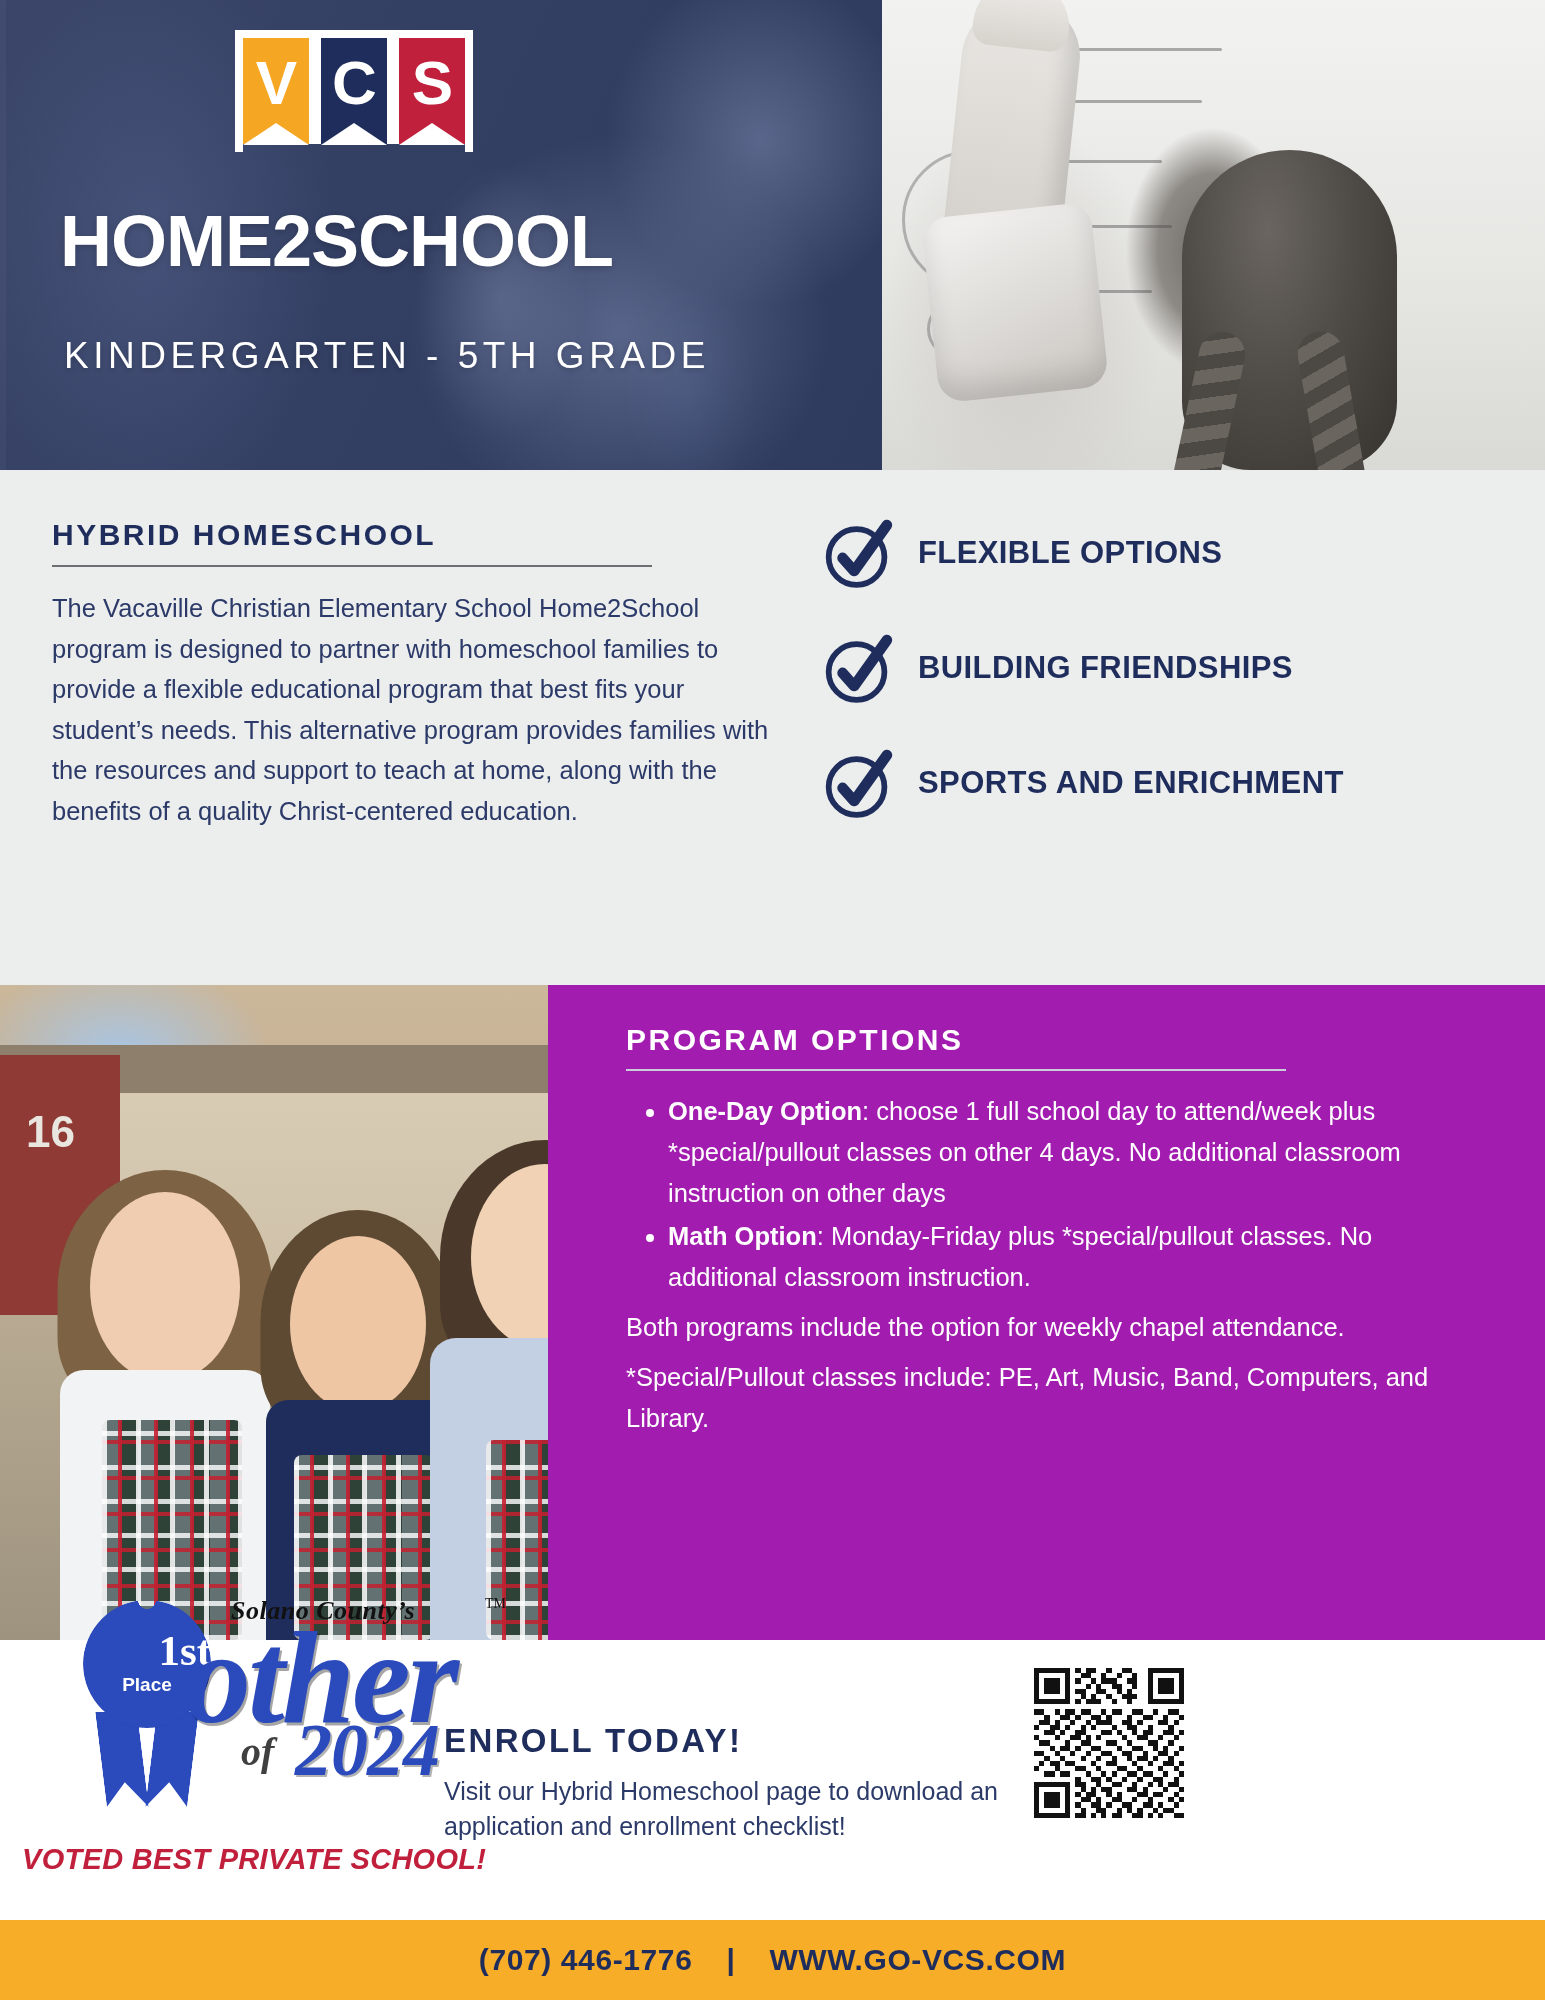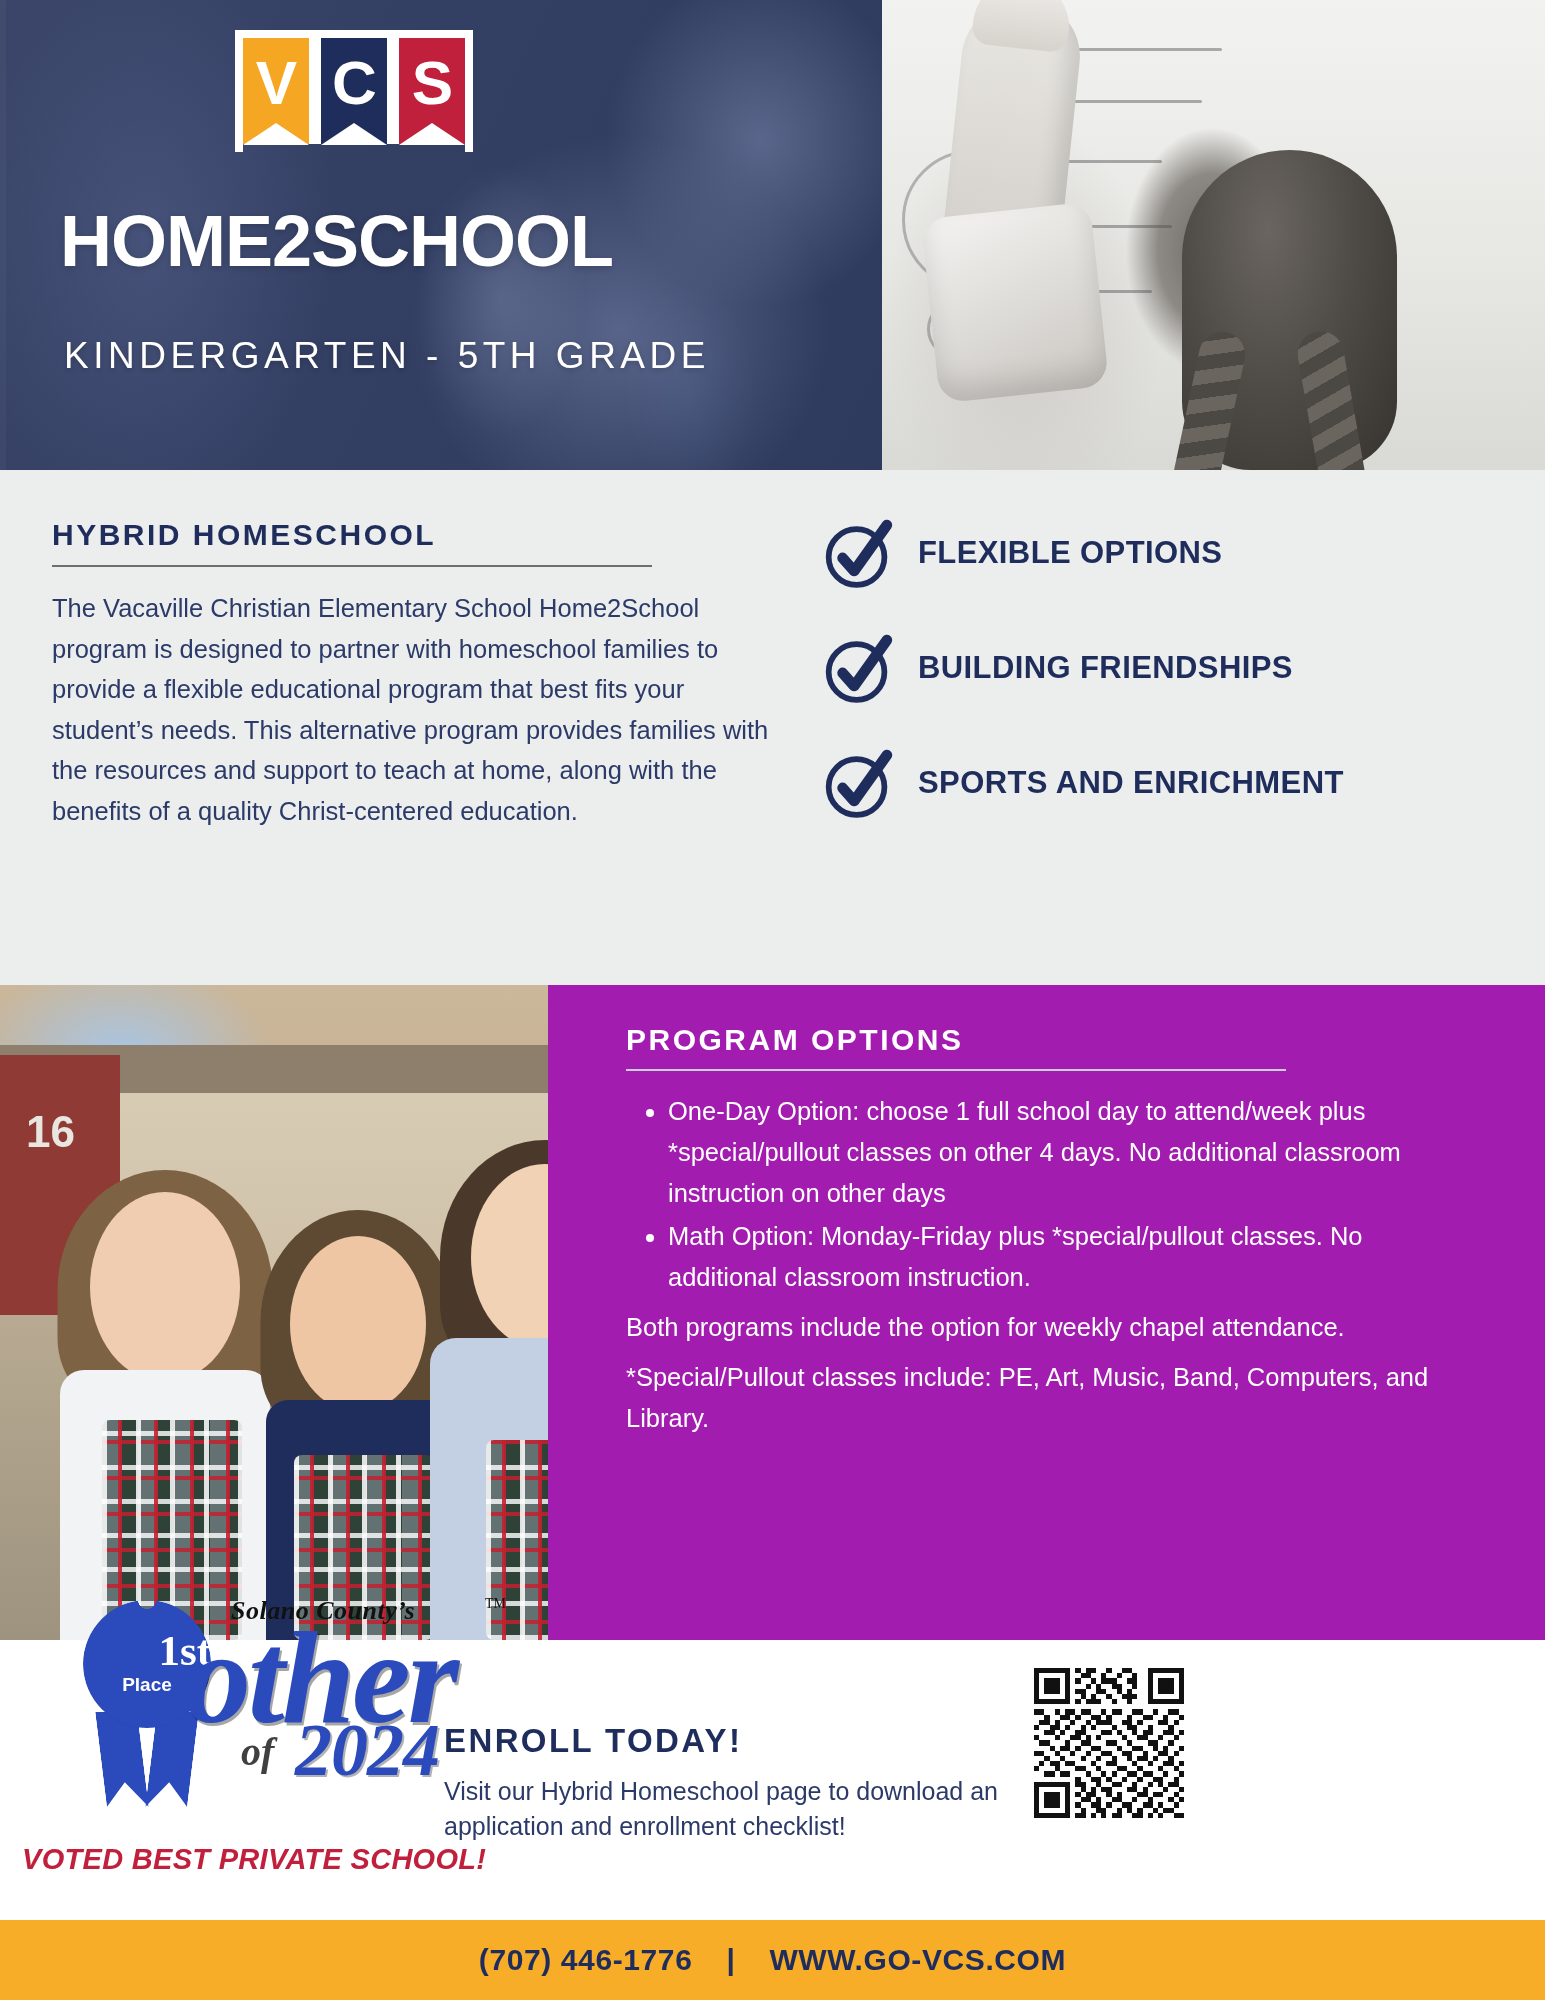--- a/index.html
+++ b/index.html
@@ -142,21 +142,21 @@
   }
 
   .opts{
     position:absolute; left:548px; top:0; width:997px; height:655px; background:#a21caf;
   }
   .opts-title{ position:absolute; left:78px; top:38px; color:#ffffff; font-size:30px; font-weight:700; letter-spacing:2.5px; }
   .opts-rule{ position:absolute; left:78px; top:84px; width:660px; height:2px; background:#c9cdd8; }
   .opts-list{ position:absolute; left:78px; top:106px; width:850px; color:#ffffff; }
   .opts-list ul{ list-style:disc; padding-left:42px; }
   .opts-list li{ font-size:25.5px; line-height:41px; font-weight:400; margin-bottom:2px; }
-  .opts-list li b{ font-weight:400;margin-top:40px; }
+  .opts-list li b{ font-weight:700;margin-top:40px; }
   .opts-p{ font-size:25.5px; line-height:41px; color:#ffffff; font-weight:400; margin-top:9px; }
 
   
   .bottom { position:absolute; left:0; top:1640px; width:1545px; height:280px; background:#ffffff; }
 
   .badge{ position:absolute; left:55px; top:-50px; width:420px; height:250px; }
   .ribbon{ position:absolute; left:20px; top:10px; width:150px; height:160px; }
   .ros{
     position:absolute; left:8px; top:0; width:128px; height:128px; background:#2b4bbd; border-radius:50%;
     -webkit-mask:radial-gradient(circle 9px at 50% 0, transparent 98%, #000 100%);

